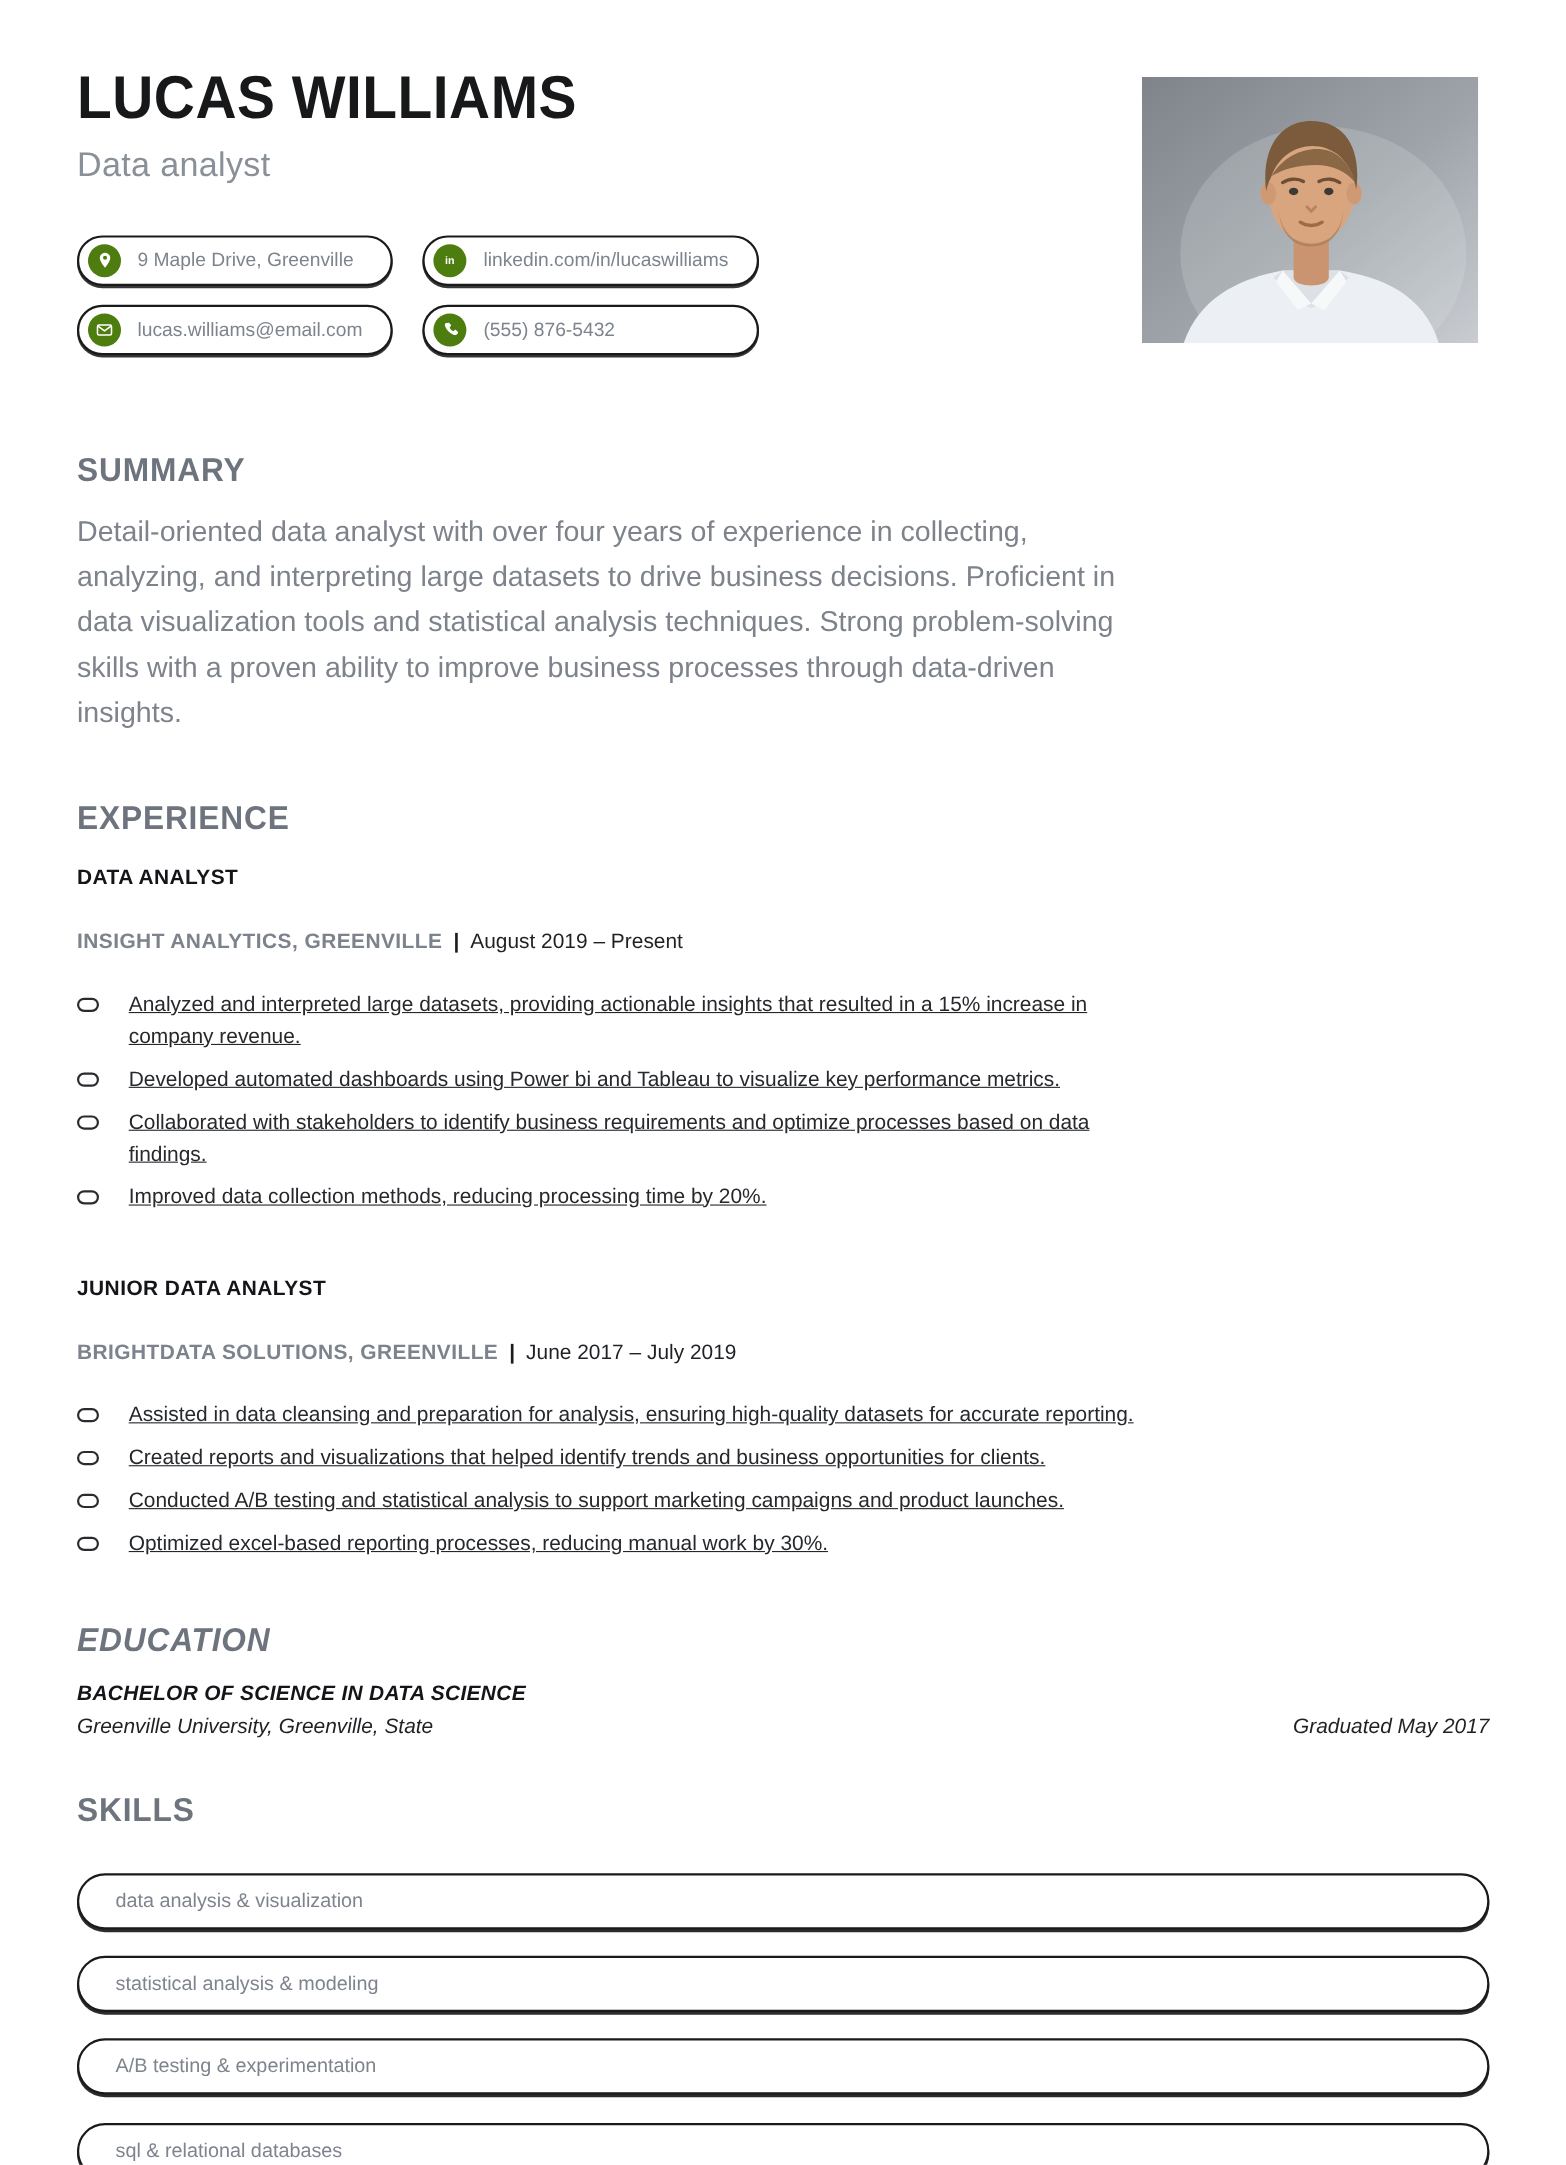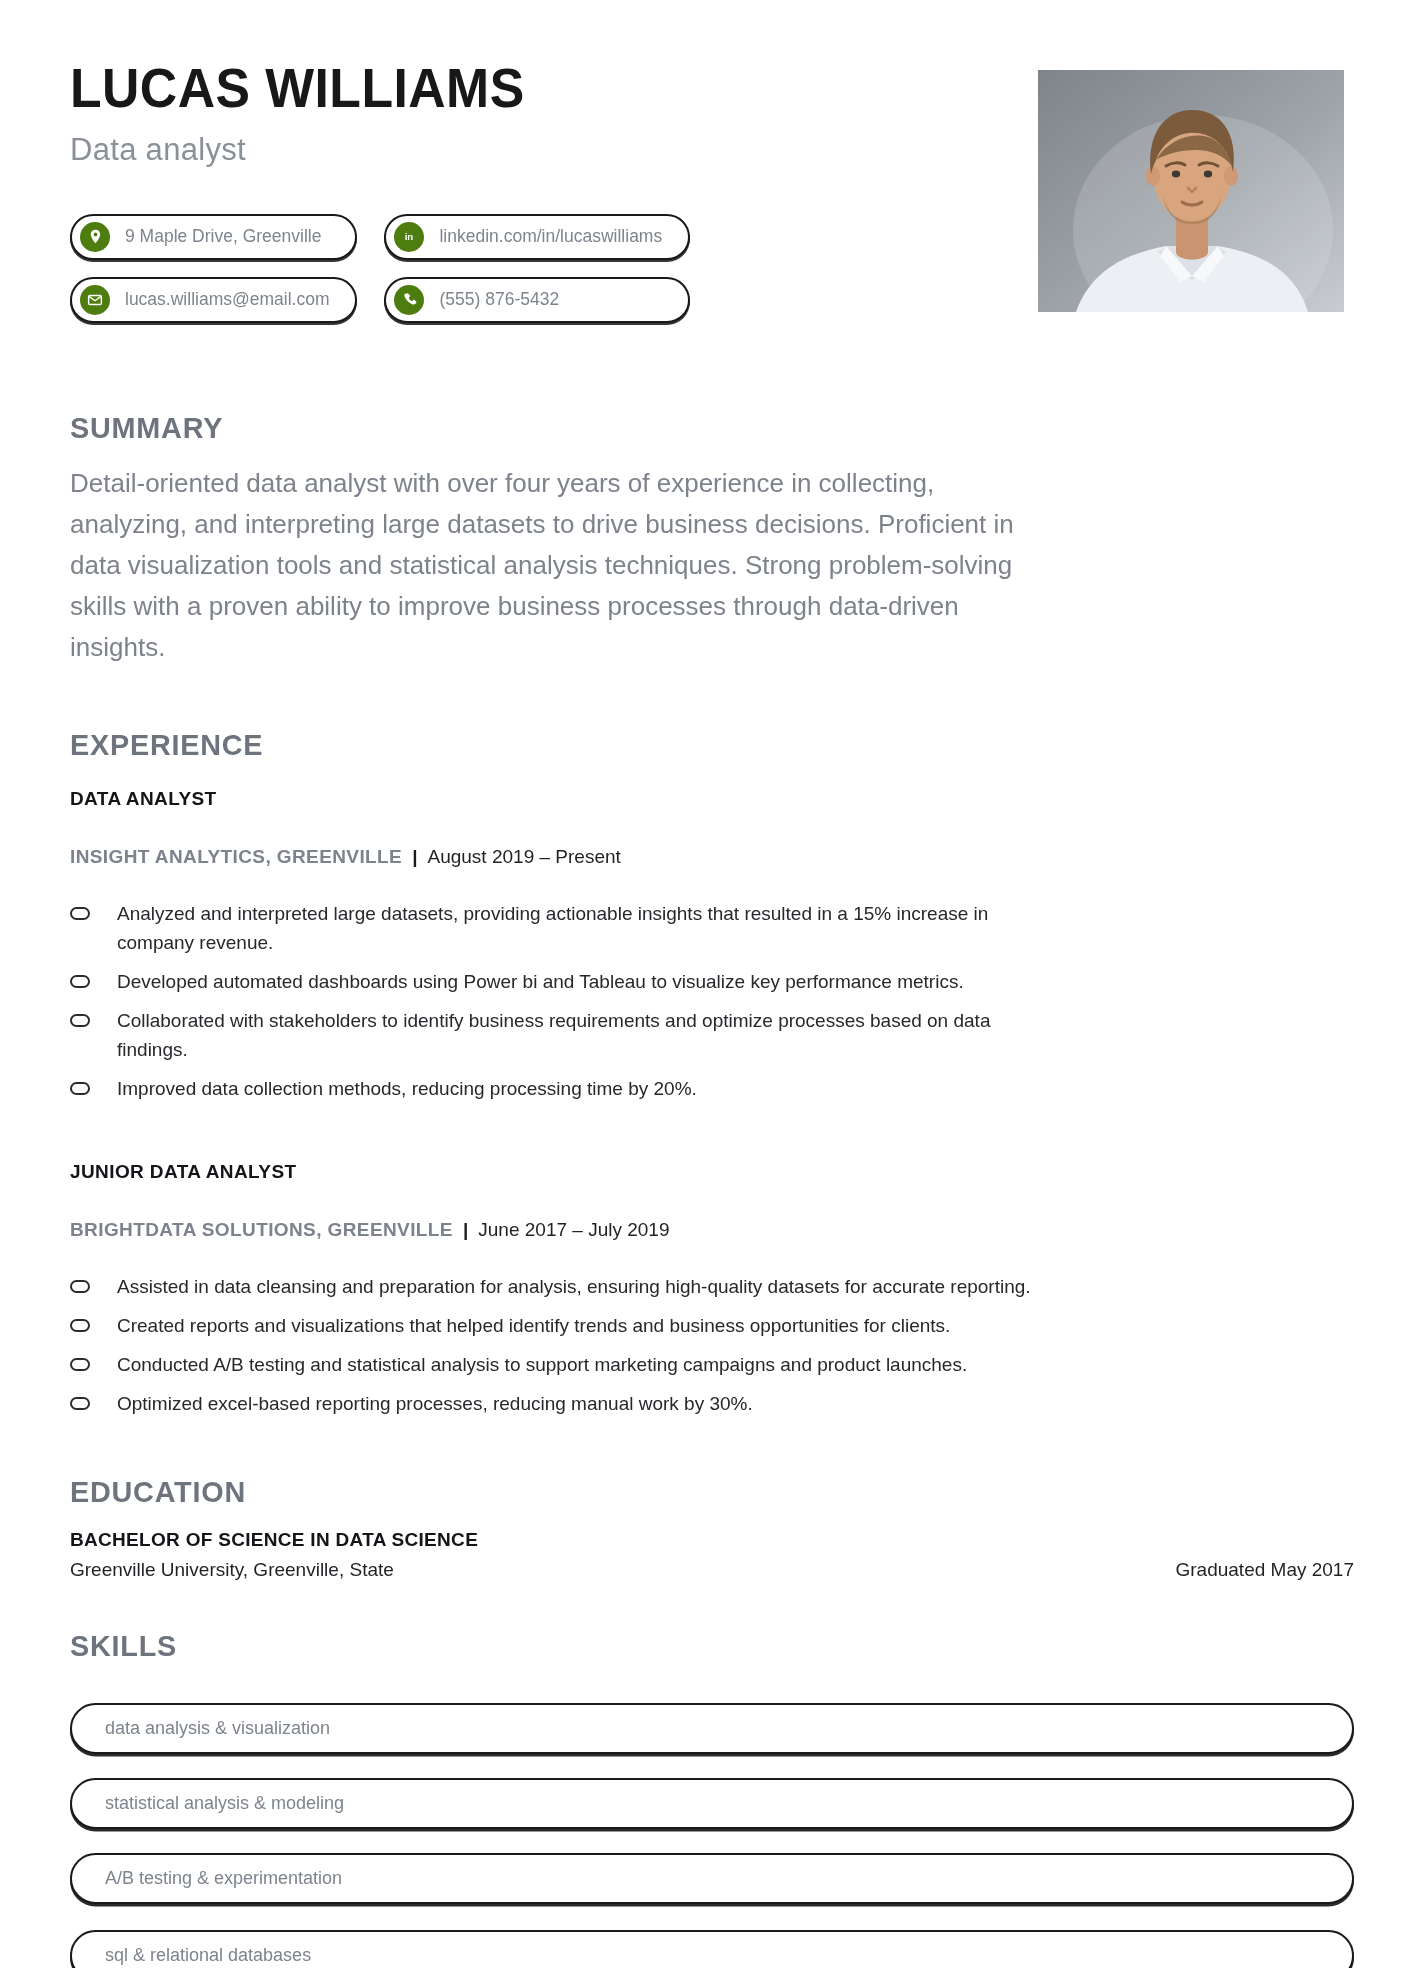--- a/index.html
+++ b/index.html
@@ -33,28 +33,28 @@
   .summary p{margin:18px 0 0 0;font-size:26px;line-height:1.58;color:#7d828b;max-width:950px;}
 
   .experience{margin-top:60px;}
   .job{margin-top:26px;}
   .job + .job{margin-top:58px;}
   .job h3{font-size:19px;font-weight:800;color:#141518;letter-spacing:.4px;margin:0;}
   .company-line{margin:36px 0 0 0;font-size:19px;}
   .company{font-weight:700;color:#7d838c;letter-spacing:.4px;}
   .sep{font-weight:700;color:#1b1c1e;margin:0 10px;}
   .dates{color:#1f2124;}
-  ul.bullets{list-style:none;margin:32px 0 0 0;padding:0;max-width:1000px;}
+  ul.bullets{list-style:none;margin:32px 0 0 0;padding:0;max-width:1000px;text-decoration:underline;}
   ul.bullets li{display:flex;gap:27px;margin:0 0 10px 0;font-size:19px;
                 line-height:1.52;color:#26282c;}
   .marker{flex-shrink:0;width:20px;height:13px;border:2.5px solid #2a2b2e;
           border-radius:7px;margin-top:7px;box-sizing:border-box;background:#fff;}
   ul.bullets .btxt{max-width:940px;}
 
-  .education{margin-top:56px;}
+  .education{margin-top:56px;font-style:italic;}
   .degree{font-size:19px;font-weight:800;color:#141518;letter-spacing:.3px;margin:20px 0 0 0;}
   .school-row{display:flex;justify-content:space-between;align-items:baseline;
               margin-top:8px;font-size:19px;color:#1f2124;text-align:right;}
   .coursework{margin:28px 0 0 0;font-size:19px;line-height:1.58;color:#26282c;max-width:985px;}
   .coursework .cw-label{font-weight:700;color:#7d838c;}
 
   .skills{margin-top:48px;}
   .skill-rows{margin-top:40px;display:flex;flex-direction:column;gap:26px;}
   .skill-row{display:flex;gap:24px;flex-direction:column;}
   .skill-pill{border:2px solid #1a1a1a;border-radius:26px;background:#fff;

